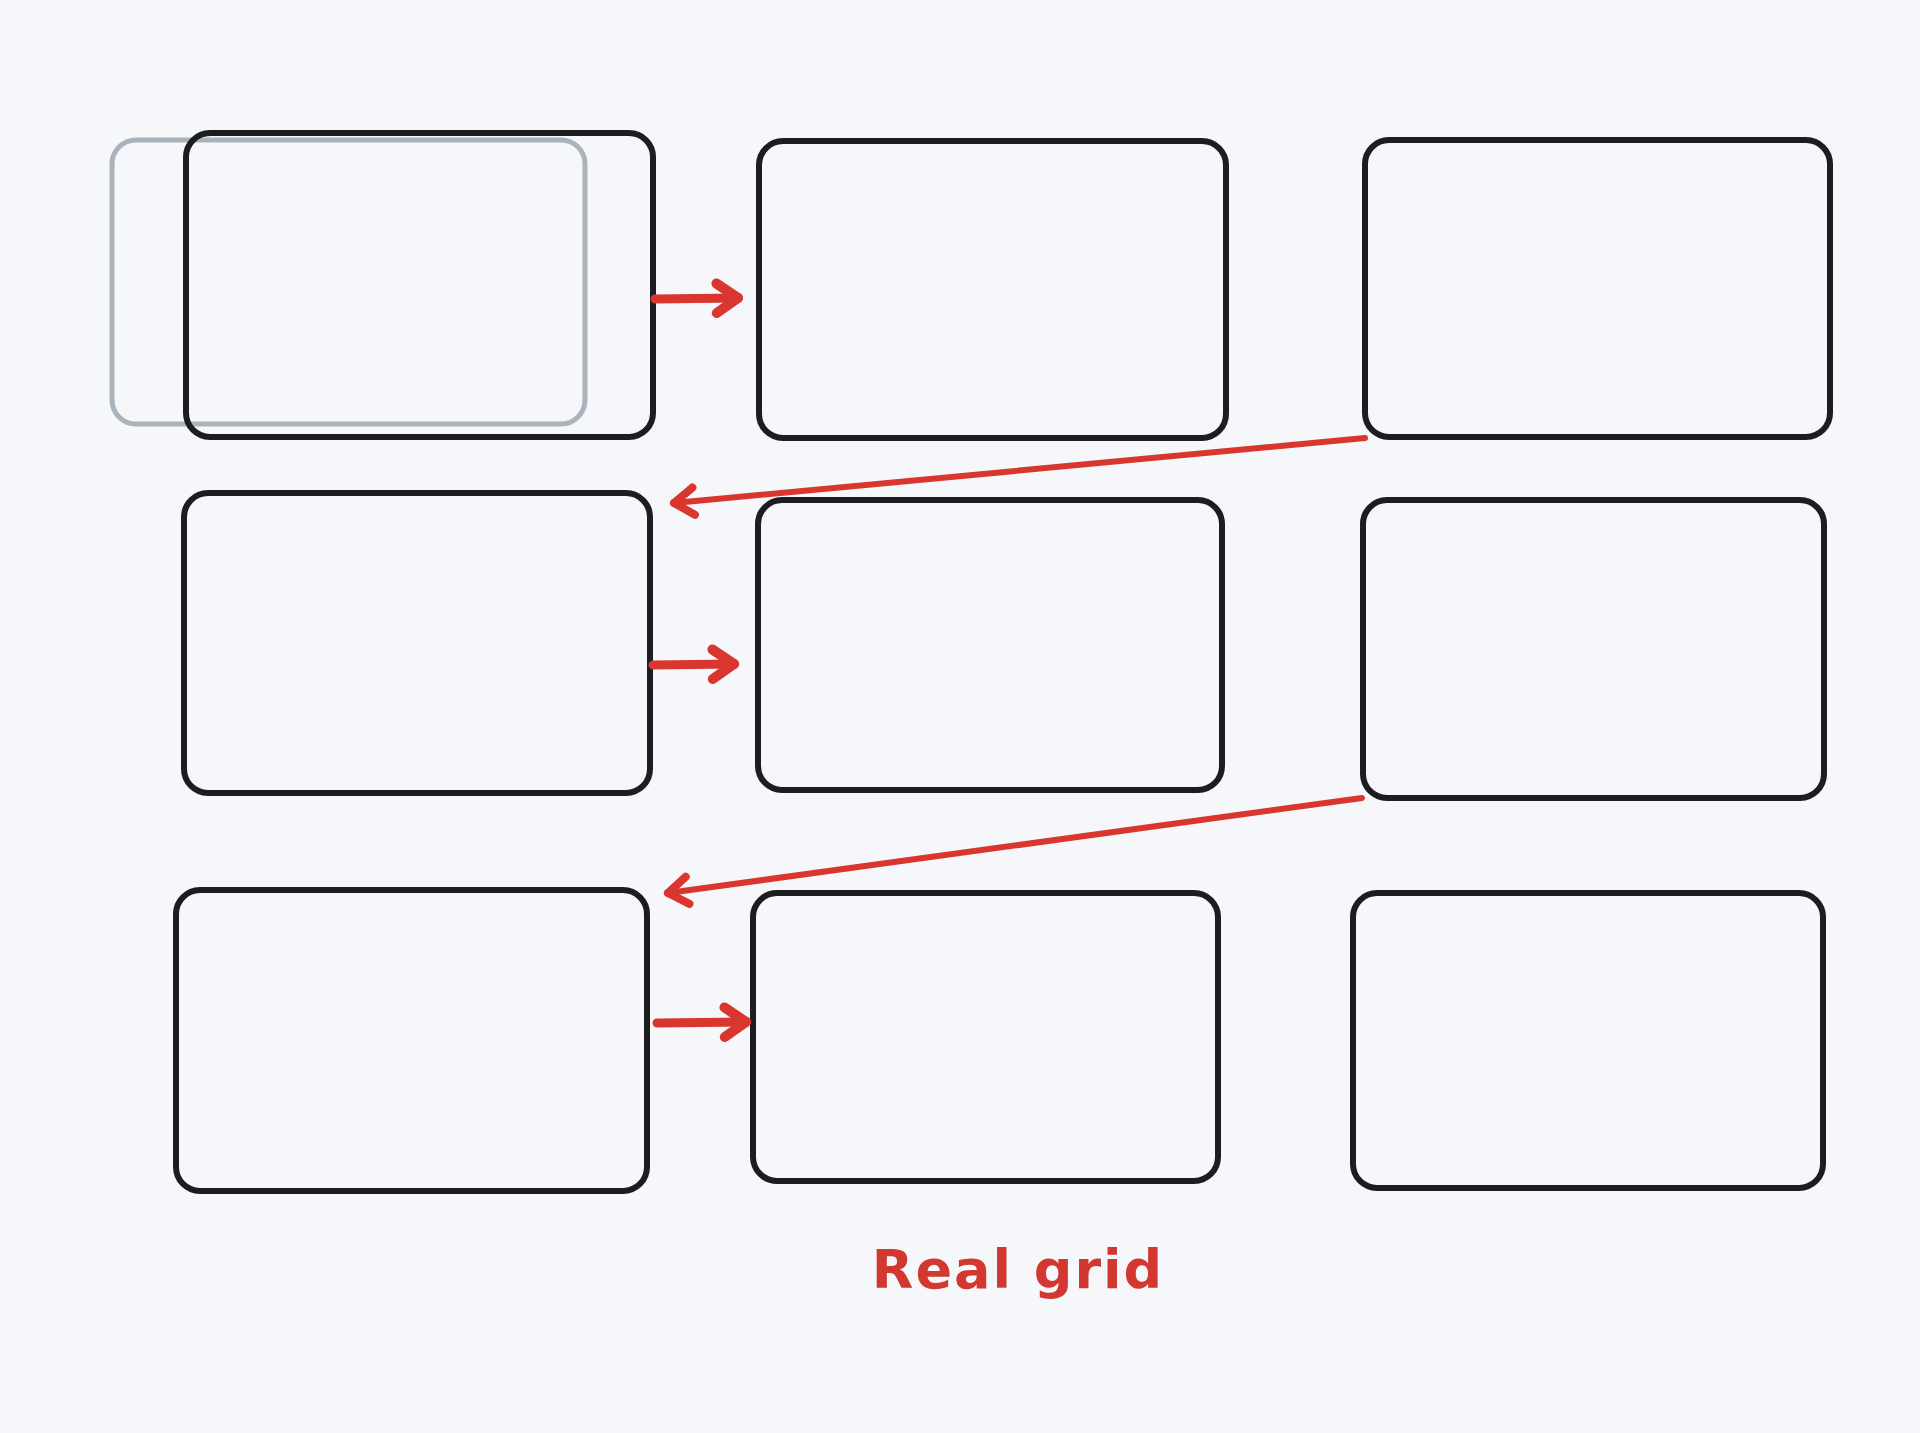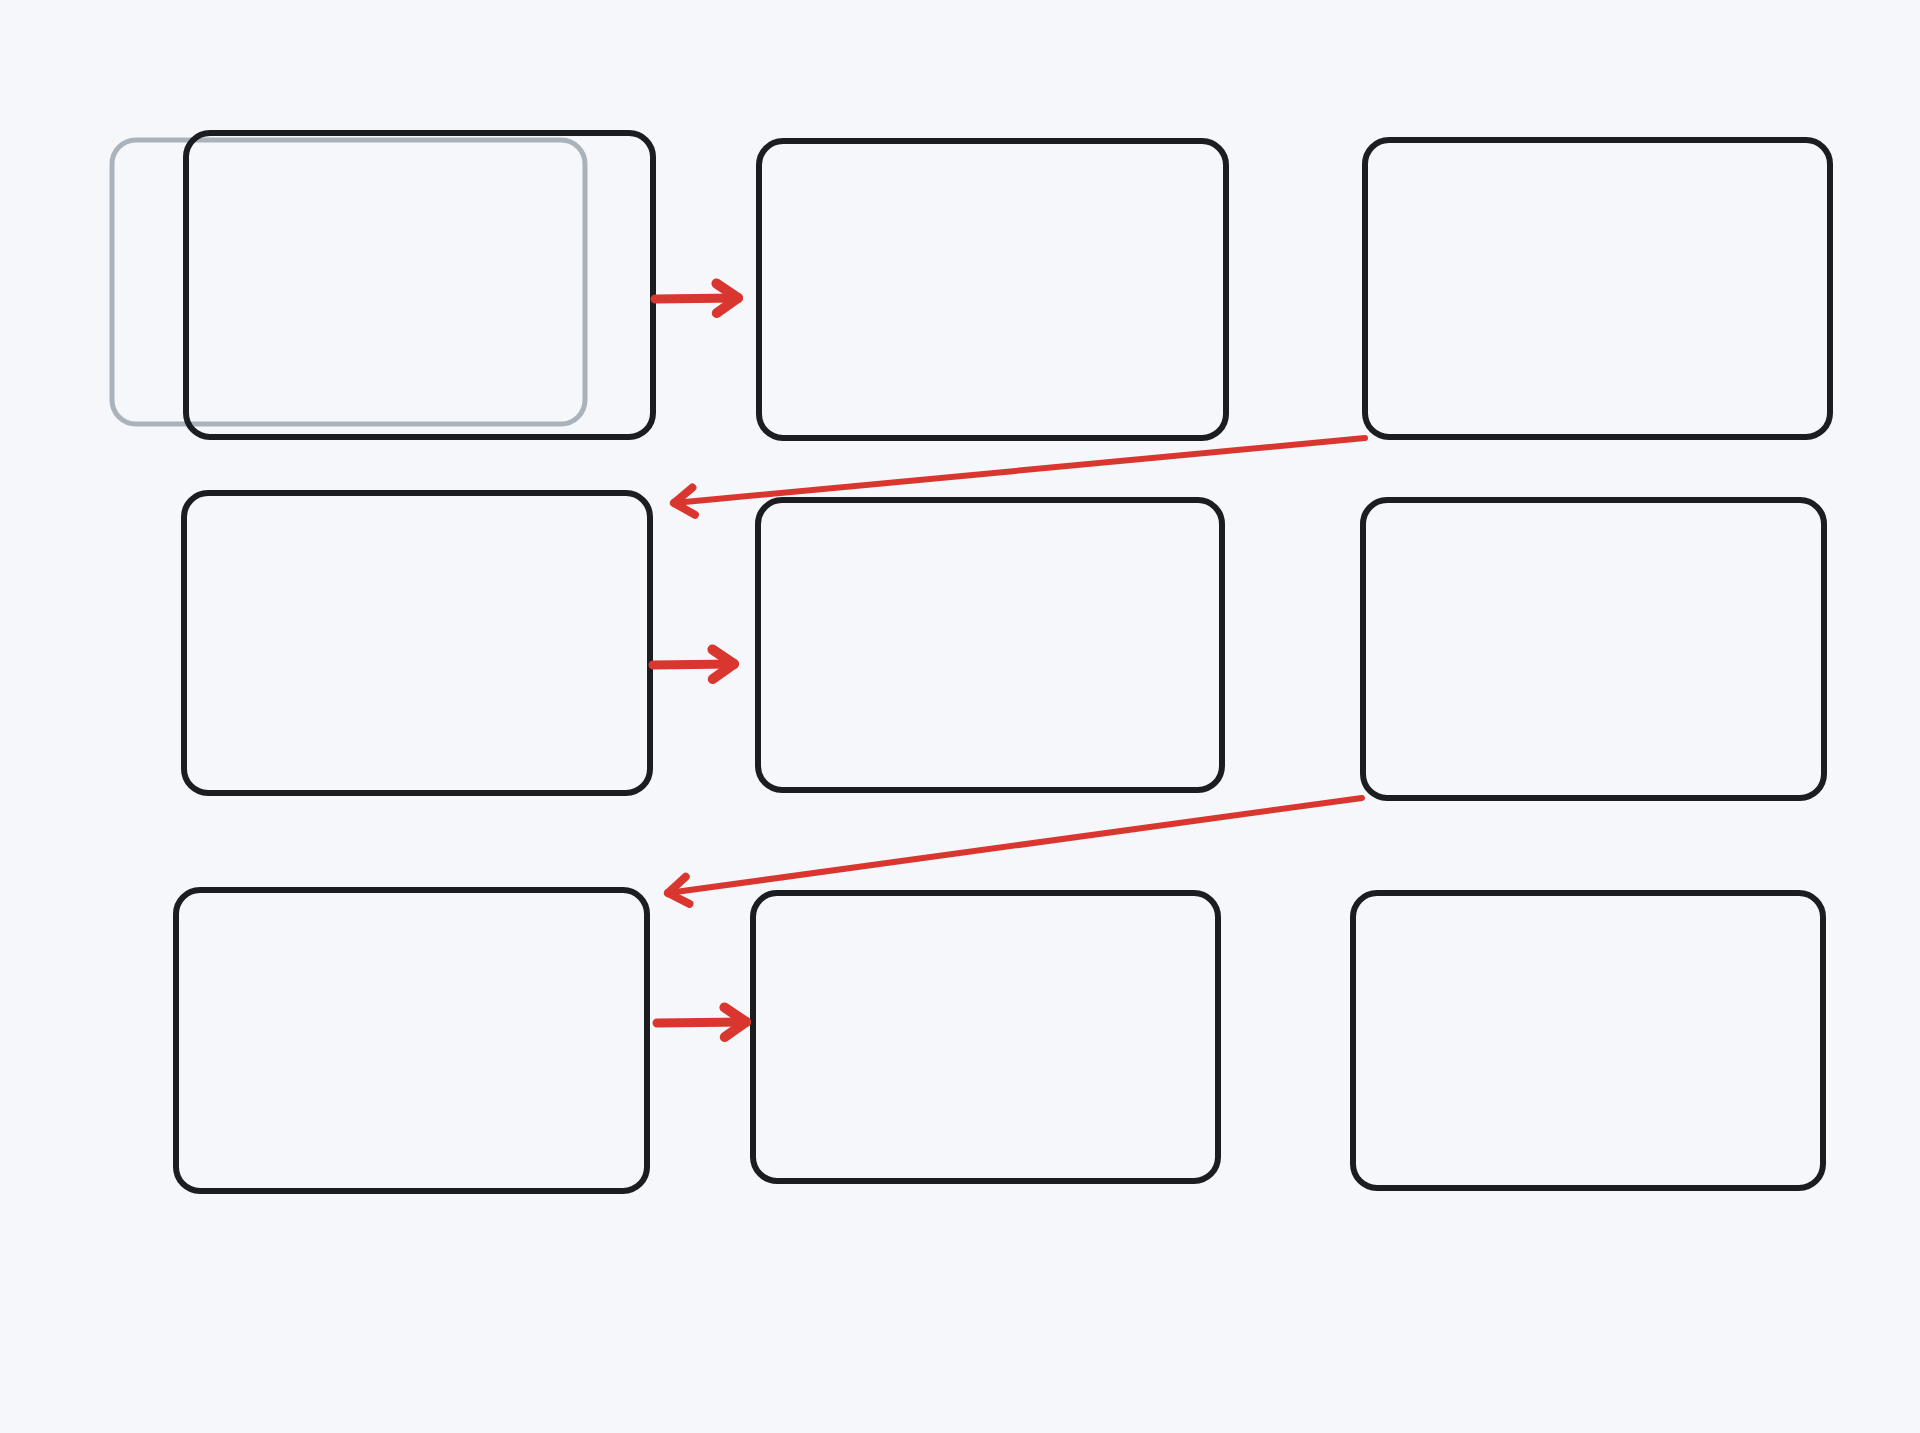--- a/index.html
+++ b/index.html
@@ -70,13 +70,14 @@
         <line x1="1362" y1="798" x2="668" y2="893" stroke="#d9362f" stroke-width="6" stroke-linecap="round"></line>
         <line x1="668" y1="893" x2="685.7200972144002" y2="876.813642944992" stroke="#d9362f" stroke-width="8" stroke-linecap="round"></line>
         <line x1="668" y1="893" x2="689.4181398274333" y2="903.8288174023074" stroke="#d9362f" stroke-width="8" stroke-linecap="round"></line>
       </g>
       <g>
         <line x1="657" y1="1023" x2="746" y2="1022" stroke="#d9362f" stroke-width="9" stroke-linecap="round"></line>
         <line x1="746" y1="1022" x2="724.7697110703264" y2="1037.0091582696225" stroke="#d9362f" stroke-width="10" stroke-linecap="round"></line>
         <line x1="746" y1="1022" x2="724.4378290210796" y2="1007.4716558866538" stroke="#d9362f" stroke-width="10" stroke-linecap="round"></line>
       </g>
     </svg>
+  <div class="caption" style="color: rgb(210, 55, 48);">Real grid</div>
 </div>
 
 </body></html>

